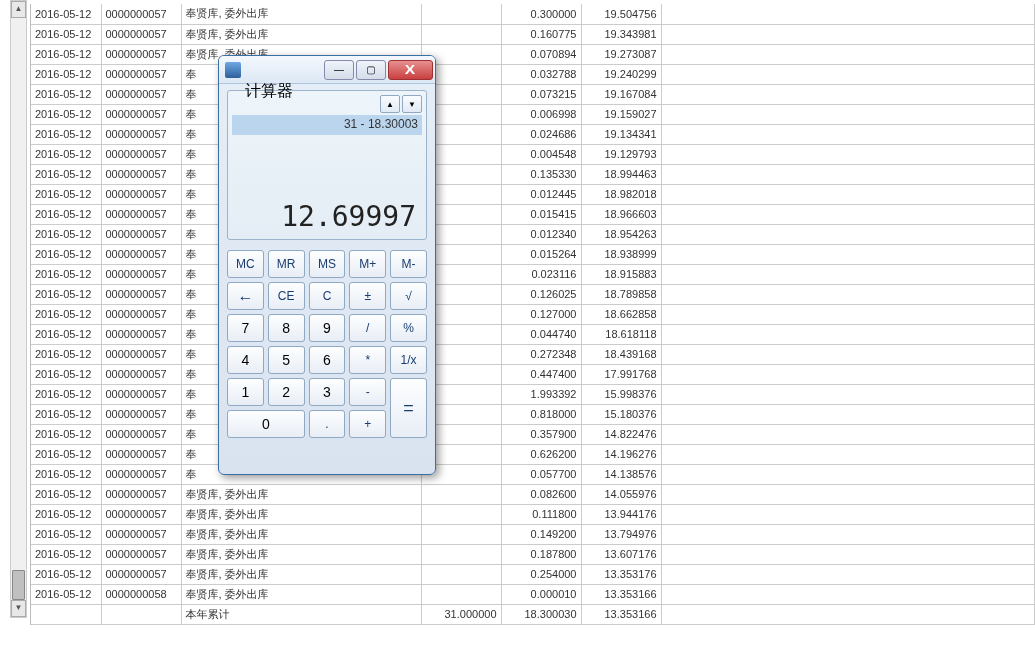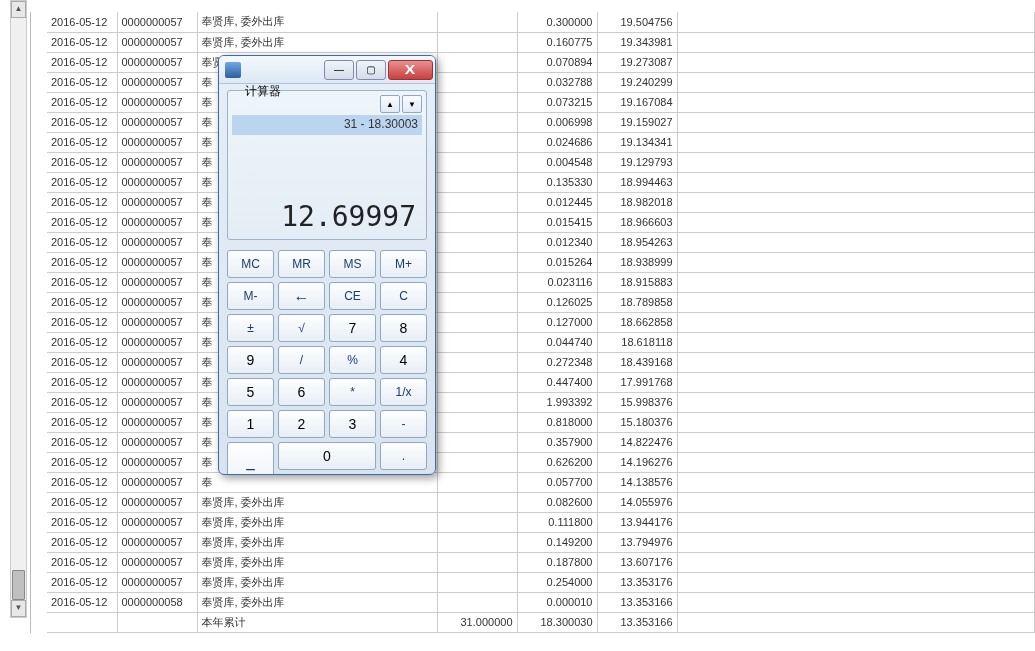--- a/index.html
+++ b/index.html
@@ -1,18 +1,18 @@
 <!DOCTYPE html>
 <html><head>
   <meta charset="utf-8">
   <style>
     * { box-sizing: border-box; margin: 0; padding: 0; }
     body { font-family: "Microsoft YaHei", Arial, sans-serif; font-size: 12px; background: #fff; width: 1035px; height: 651px; overflow: hidden; position: relative; }
     
-    .table-container { position: absolute; left: 30px; top: 12px; width: 1005px; border-left: 1px solid #bbb; padding-left: 16px; }
+    .table-container { position: absolute; left: 30px; top: 4px; width: 1005px; border-left: 1px solid #bbb; }
     table { border-collapse: collapse; width: 100%; }
     td { border-right: 1px solid #ccc; border-bottom: 1px solid #ccc; height: 20px; padding: 0 4px; font-size: 11px; color: #333; white-space: nowrap; }
     .col-date { width: 70px; text-align: left; }
     .col-num { width: 80px; text-align: left; }
     .col-desc { width: 240px; text-align: left; }
     .col-empty { width: 80px; }
     .col-val1 { width: 80px; text-align: right; }
     .col-val2 { width: 80px; text-align: right; }
     .col-rest { text-align: right; }
     .special-row td:nth-child(3) { font-weight: normal; }
@@ -20,37 +20,37 @@
     .scrollbar-left { position: absolute; left: 10px; top: 0; width: 17px; height: 618px; background: #f0f0f0; border: 1px solid #ccc; }
     .scroll-track { position: absolute; top: 17px; bottom: 17px; left: 0; right: 0; }
     .scroll-thumb { position: absolute; bottom: 0; left: 1px; right: 1px; height: 30px; background: #c0c0c0; border: 1px solid #888; border-radius: 1px; }
     .scroll-btn { position: absolute; left: 0; right: 0; height: 17px; background: #e8e8e8; border: 1px solid #aaa; font-size: 8px; text-align: center; line-height: 14px; color: #555; }
     .scroll-btn.up { top: 0; }
     .scroll-btn.down { bottom: 0; }
     
     .calculator { position: absolute; left: 218px; top: 55px; width: 218px; height: 420px; background: linear-gradient(#e6eef7, #d9e3ef); border: 1px solid #3a6ea5; border-radius: 6px; box-shadow: 3px 3px 8px rgba(0,0,0,0.4); overflow: hidden; }
     .calc-titlebar { height: 28px; background: linear-gradient(#f4f8fd, #dce8f5); display: flex; align-items: center; padding: 0 2px 0 6px; border-bottom: 1px solid #b0c4de; }
     .calc-icon { width: 16px; height: 16px; background: linear-gradient(#6fa8e6, #2d5f9a); border-radius: 2px; margin-right: 4px; }
-    .calc-title { flex: 1; font-size: 12px; color: #000; margin-top: 44px; }
+    .calc-title { flex: 1; font-size: 16px; color: #000; margin-top: 44px; }
     .win-btns { display: flex; gap: 0; }
     .win-btn { width: 30px; height: 20px; border: 1px solid #88a; background: linear-gradient(#f0f4fa, #d4dde9); border-radius: 3px; font-size: 10px; display: flex; align-items: center; justify-content: center; cursor: default; margin-left: 2px; }
     .win-btn.close { background: linear-gradient(#e89090, #c84040); border-color: #a03030; color: #fff; font-weight: bold; font-size: 12px; width: 45px;}
     .win-btn.close .x { transform: scaleX(1.3); }
     
     .calc-menu { height: 24px; display: flex; align-items: center; padding: 0 6px; gap: 14px; background: #e6eef7; font-size: 12px; }
     .calc-menu span { cursor: default; }
     .calc-menu u { text-decoration: underline; }
     
     .calc-display-container { margin: 6px 8px; background: linear-gradient(#eef5fa, #e4edf5); border: 1px solid #9cb3cc; border-radius: 3px; padding: 4px; }
     .calc-navbtns { display: flex; justify-content: flex-end; gap: 2px; margin-bottom: 2px; }
     .navbtn { width: 20px; height: 18px; background: linear-gradient(#fafcff, #e2eaf4); border: 1px solid #8fa8c4; border-radius: 2px; font-size: 8px; display: flex; align-items: center; justify-content: center; }
     .calc-history { height: 20px; background: #bcd5ee; text-align: right; font-size: 12px; padding: 2px 4px; color: #333; }
     .calc-result { height: 100px; text-align: right; font-size: 28px; padding: 2px 6px; display: flex; align-items: flex-end; justify-content: flex-end; font-family: Consolas, monospace; color: #222; }
     
-    .calc-keypad { padding: 4px 8px 8px; display: grid; grid-template-columns: repeat(4, 1fr); gap: 4px; }
+    .calc-keypad { padding: 4px 8px 8px; display: grid; grid-template-columns: repeat(5, 1fr); gap: 4px; }
     .key { height: 28px; background: linear-gradient(#fdfeff, #e8eef6); border: 1px solid #8fa8c4; border-radius: 3px; font-size: 12px; display: flex; align-items: center; justify-content: center; cursor: default; color: #1a3c6e; }
     .key.num { font-size: 14px; color: #000; }
     .key.zero { grid-column: span 2; }
     .key.equals { grid-row: span 2; height: auto; font-size: 18px; }
     .key.back { font-size: 16px; }
   </style>
 </head>
 <body>
 
 <div class="scrollbar-left">

